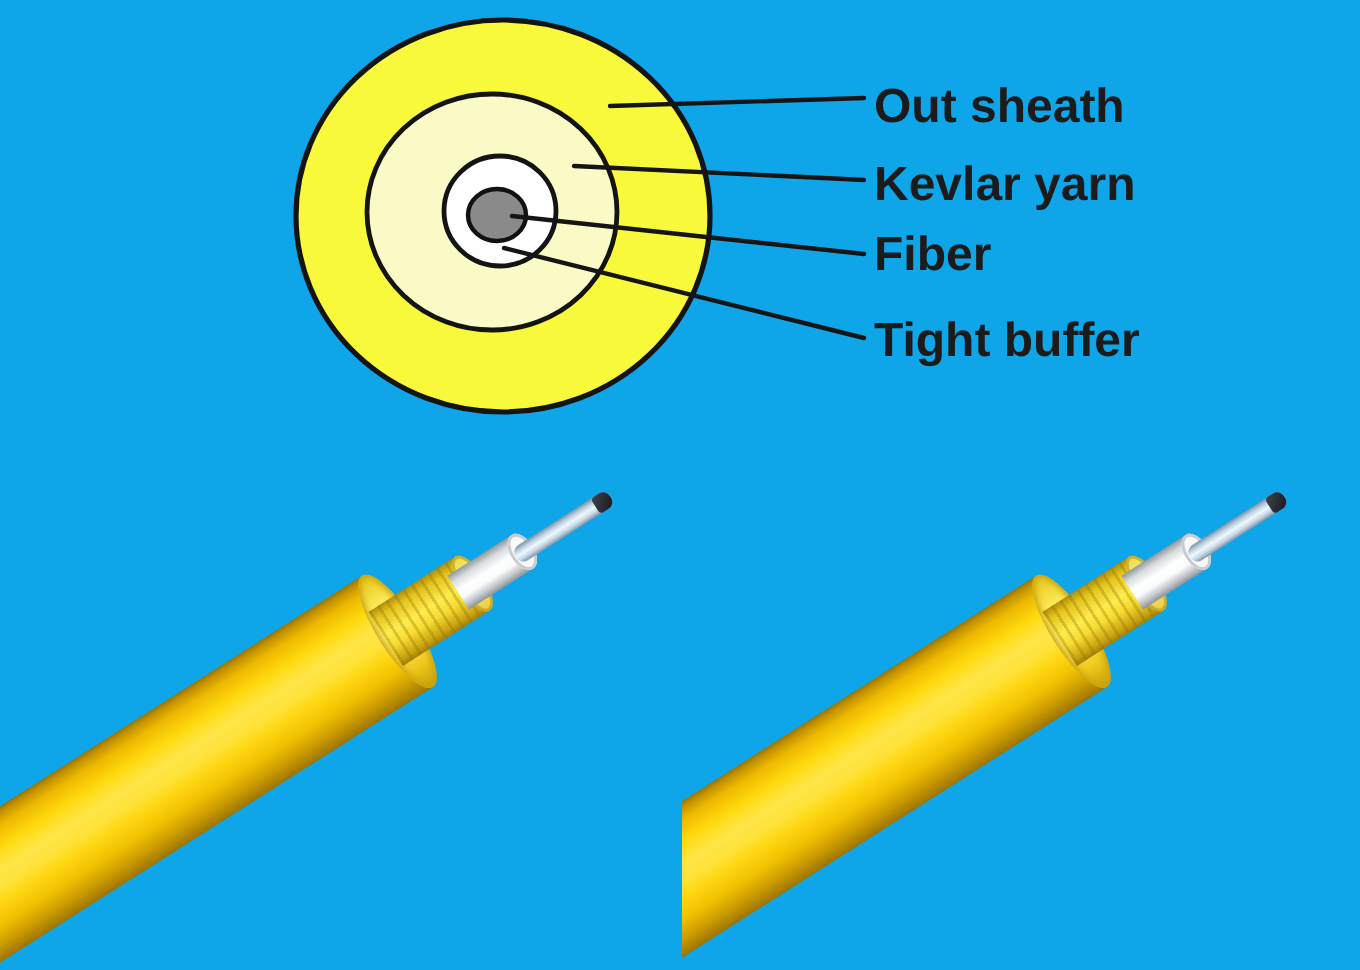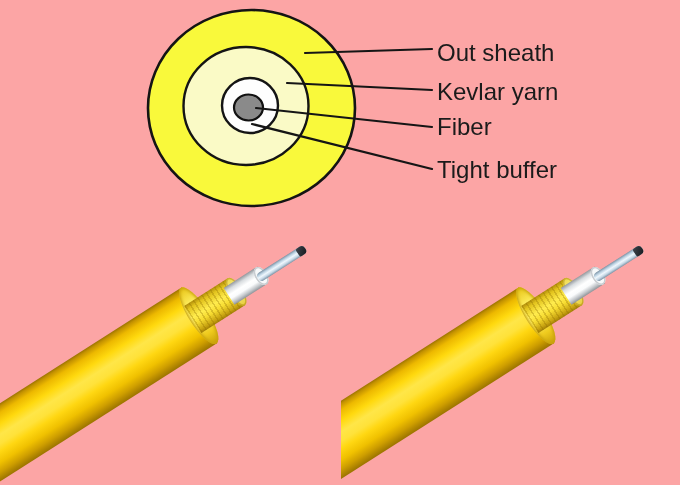--- a/index.html
+++ b/index.html
@@ -1,18 +1,19 @@
 <!DOCTYPE html>
 <html><head>
 <meta charset="utf-8">
 <style>
   html,body{margin:0;padding:0;background:#fff;}
   .stage{
-    position:relative;width:680px;height:485px;background:#fca5a5;overflow:hidden;
+    position:relative;width:680px;height:485px;background:#0ea5e9;overflow:hidden;
     font-family:"Liberation Sans",sans-serif;
+    font-weight:bold;
   }
   
   .diagram{position:absolute;left:0;top:0;width:680px;height:485px;}
   .diagram text{
     font-family:"Liberation Sans",sans-serif;
     font-size:24px;fill:#1b1b1b;
   }
   
   .photo-wrap{position:absolute;top:225px;height:260px;overflow:hidden;}
   #photo-left{left:0;width:339px;}

